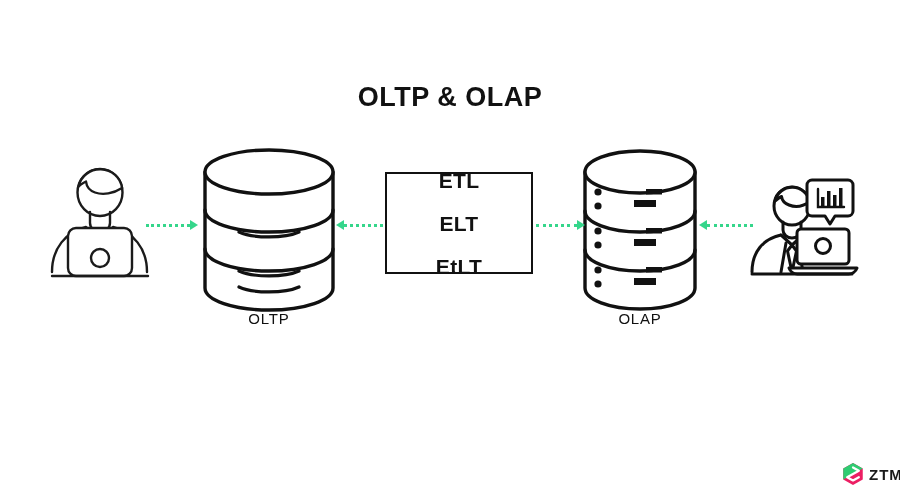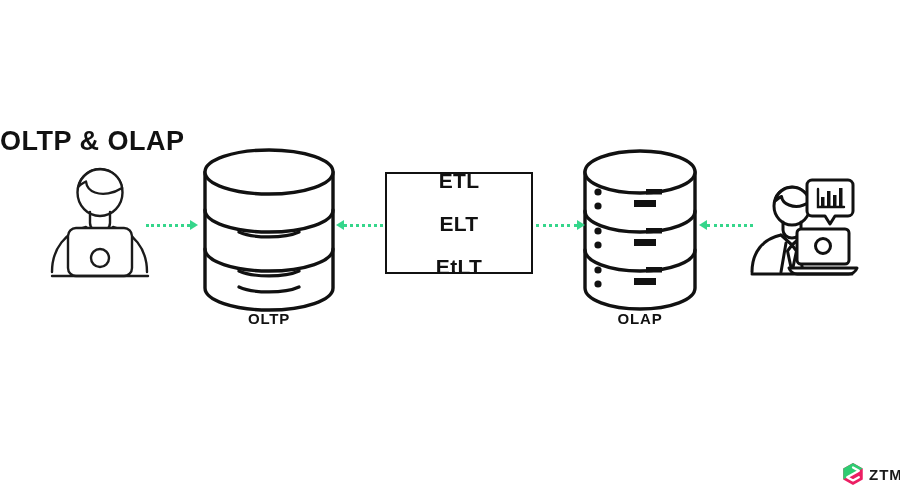--- a/index.html
+++ b/index.html
@@ -22,26 +22,26 @@
     width: 900px;
     height: 500px;
   }
 
   
   .diagram-title {
     position: absolute;
     left: 0;
     top: 80px;
     width: 900px;
+    text-align: center;
     font-size: 27px;
     font-weight: bold;
     letter-spacing: 0.5px;
     color: #111111;
     line-height: 34px;
-    margin-top: 44px;
   }
 
   
   .etl-box {
     position: absolute;
     left: 385px;
     top: 172px;
     width: 148px;
     height: 102px;
     border: 2.5px solid #111111;
@@ -60,21 +60,21 @@
     color: #111111;
     line-height: 29px;
   }
 
   
   .db-caption {
     position: absolute;
     width: 160px;
     text-align: center;
     font-size: 15px;
-    font-weight: bold;
+    font-weight: normal;
     letter-spacing: 0.8px;
     color: #111111;
   }
   #oltp-caption { left: 189px; top: 310px; }
   #olap-caption { left: 560px; top: 310px; text-align: center; }
 
   
   .arrow {
     position: absolute;
     height: 14px;

